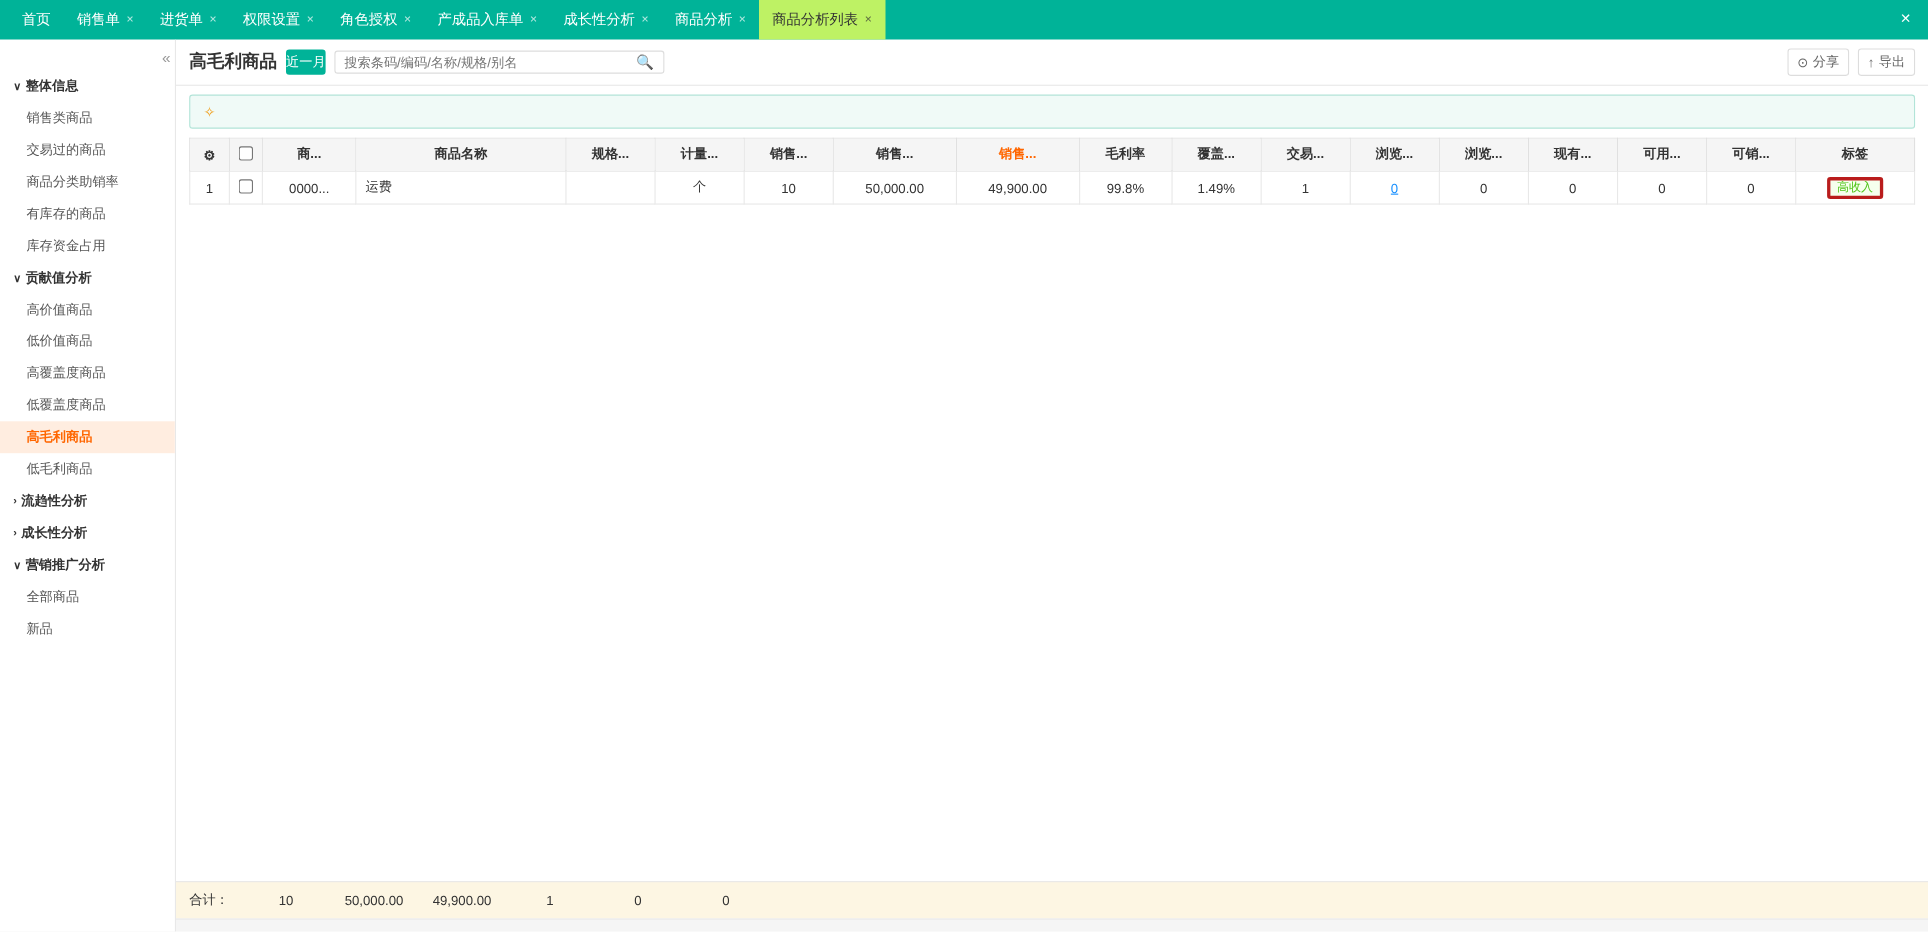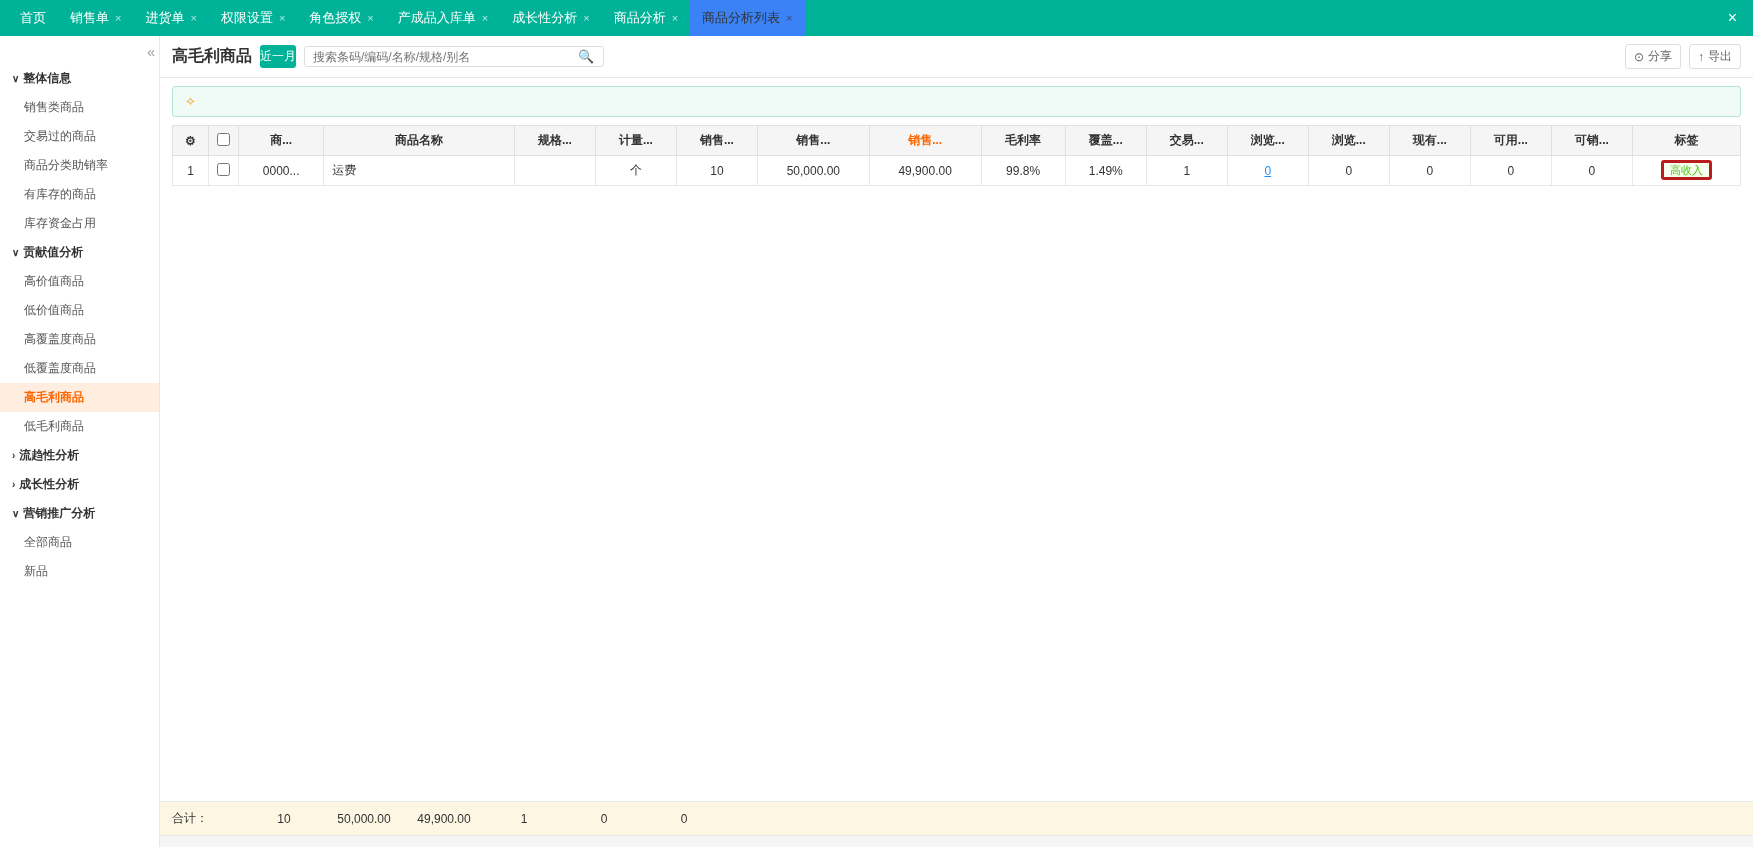--- a/index.html
+++ b/index.html
@@ -17,21 +17,21 @@
     .top-nav .nav-item {
       color: #fff;
       padding: 0 12px;
       height: 36px;
       display: flex;
       align-items: center;
       cursor: pointer;
       font-size: 13px;
       white-space: nowrap;
     }
-    .top-nav .nav-item.active { background: #3b82f6; color: #333; }
+    .top-nav .nav-item.active { background: #bef264; color: #333; }
     .top-nav .nav-item .close-x {
       margin-left: 6px;
       font-size: 11px;
       opacity: 0.7;
     }
     .top-nav .spacer { flex: 1; }
     .top-nav .close-btn { color: #fff; font-size: 16px; cursor: pointer; padding: 0 8px; }
 
     
     .main-layout {
@@ -190,21 +190,21 @@
     .table-footer {
       background: #fdf6e3;
       border-top: 1px solid #e8e8e8;
       padding: 8px 12px;
       display: flex;
       align-items: center;
       font-size: 12px;
       color: #333;
       flex-shrink: 0;
     }
-    .footer-label { margin-right: 36px; }
+    .footer-label { margin-right: 12px; }
     .footer-cell {
       min-width: 80px;
       text-align: center;
       padding: 0 8px;
     }
 
     
     .scrollbar-area {
       height: 12px;
       background: #f5f5f5;

